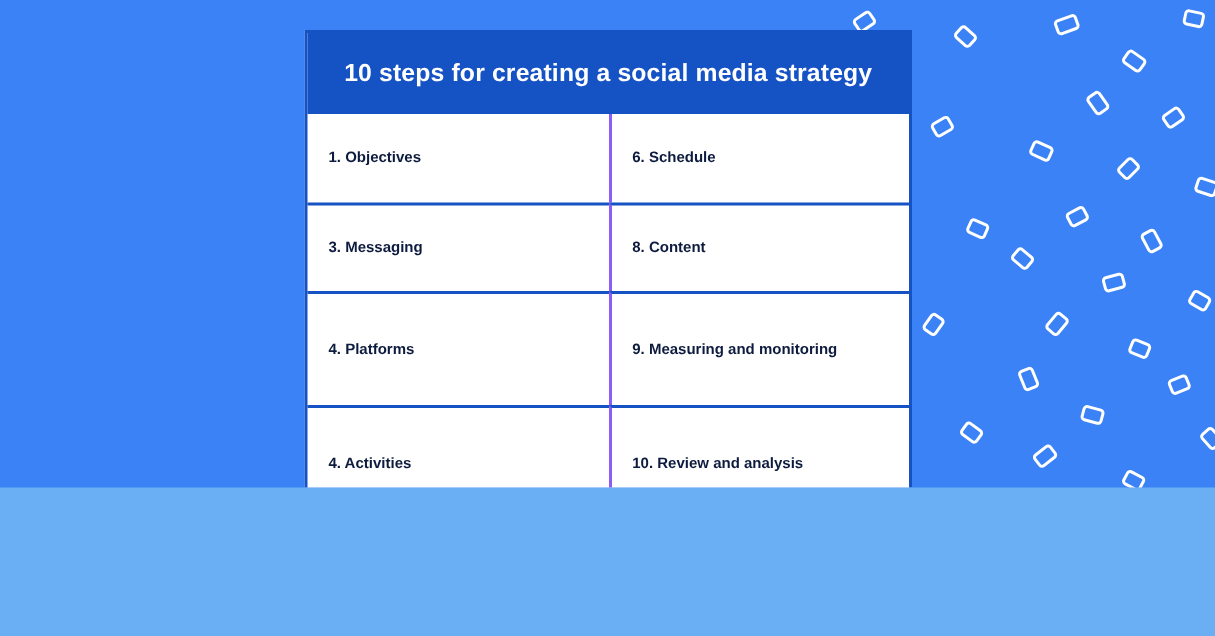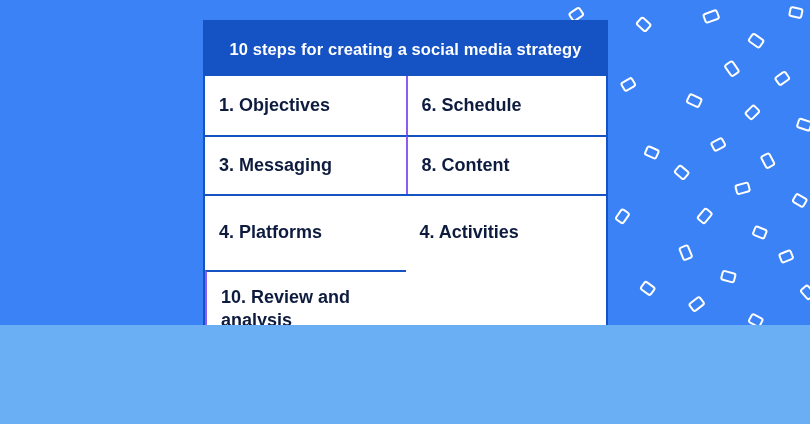--- a/index.html
+++ b/index.html
@@ -56,21 +56,21 @@
     display: grid;
     grid-template-columns: 1fr 1fr;
   }
 
   .cell {
     box-sizing: border-box;
     min-height: 59px;
     display: flex;
     align-items: center;
     padding: 10px 14px;
-    font-size: 18px;
+    font-size: 10px;
     font-weight: bold;
     color: #0d1b3e;
     border-top: 2px solid #1552c4;
     line-height: 1.3;
   }
 
   .cell.col-right {
     border-left: 2px solid #8b5cf6;
   }
 
@@ -132,19 +132,20 @@
     <div class="table-title">10 steps for creating a social media strategy</div>
     <div class="grid">
       <div class="cell row-1">1. Objectives</div>
       <div class="cell col-right row-1">6. Schedule</div>
 
 
       <div class="cell">3. Messaging</div>
       <div class="cell col-right">8. Content</div>
 
       <div class="cell tall">4. Platforms</div>
+      <div class="cell col-right tall">9. Measuring and monitoring</div>
 
       <div class="cell tall">4. Activities</div>
       <div class="cell col-right tall">10. Review and analysis</div>
     </div>
   </div>
 
 </div>
 
 </body></html>

